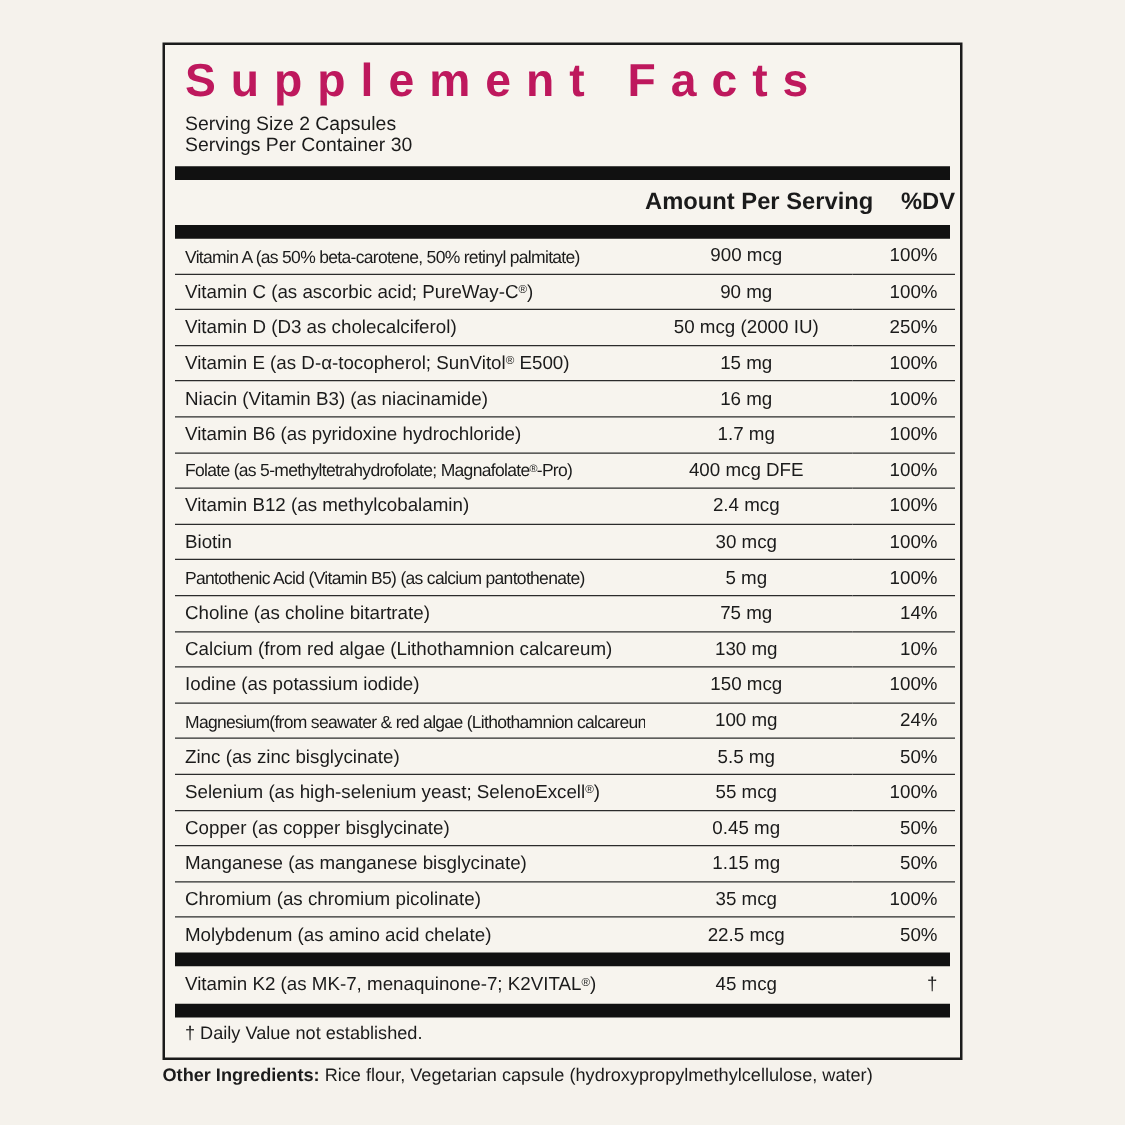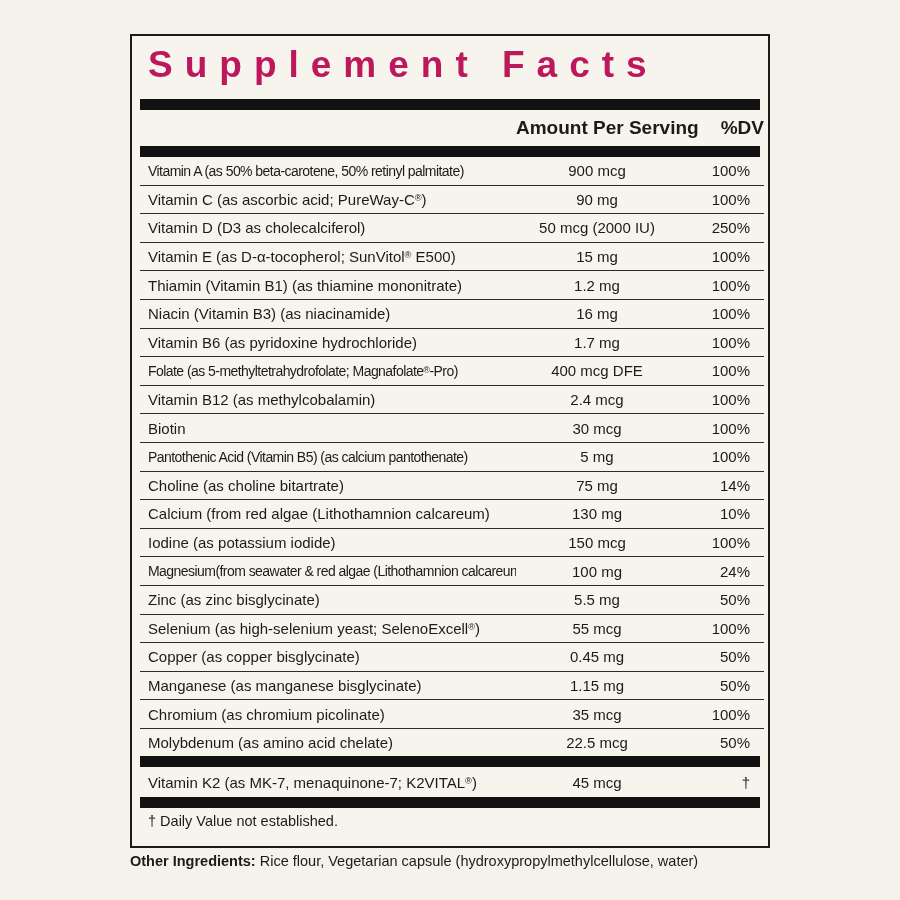--- a/index.html
+++ b/index.html
@@ -161,20 +161,22 @@
 </head>
 <body>
 
 <div id="label-root">
 
   <div class="panel">
 
     <div class="title">Supplement Facts</div>
 
     <div class="serving-block">
+      <div class="serving-line">Serving Size 2 Capsules</div>
+      <div class="serving-line">Servings Per Container 30</div>
     </div>
 
     <div class="bar-thick"></div>
 
     <table class="tbl">
       <colgroup>
         <col class="col-name">
           <col class="col-amt">
           <col class="col-dv">
       </colgroup>
@@ -210,25 +212,20 @@
             <td class="c-name">Vitamin D (D3 as cholecalciferol)</td>
             <td class="c-amt">50 mcg (2000 IU)</td>
             <td class="c-dv">250%</td>
           </tr>
           <tr class="nutr-row">
             <td class="c-name">Vitamin E (as D-α-tocopherol; SunVitol<sup class="reg">®</sup> E500)</td>
             <td class="c-amt">15 mg</td>
             <td class="c-dv">100%</td>
           </tr>
           <tr class="nutr-row">
-            <td class="c-name">Thiamin (Vitamin B1) (as thiamine mononitrate)</td>
-            <td class="c-amt">1.2 mg</td>
-            <td class="c-dv">100%</td>
-          </tr>
-          <tr class="nutr-row">
             <td class="c-name">Niacin (Vitamin B3) (as niacinamide)</td>
             <td class="c-amt">16 mg</td>
             <td class="c-dv">100%</td>
           </tr>
           <tr class="nutr-row">
             <td class="c-name">Vitamin B6 (as pyridoxine hydrochloride)</td>
             <td class="c-amt">1.7 mg</td>
             <td class="c-dv">100%</td>
           </tr>
           <tr class="nutr-row squeeze">

